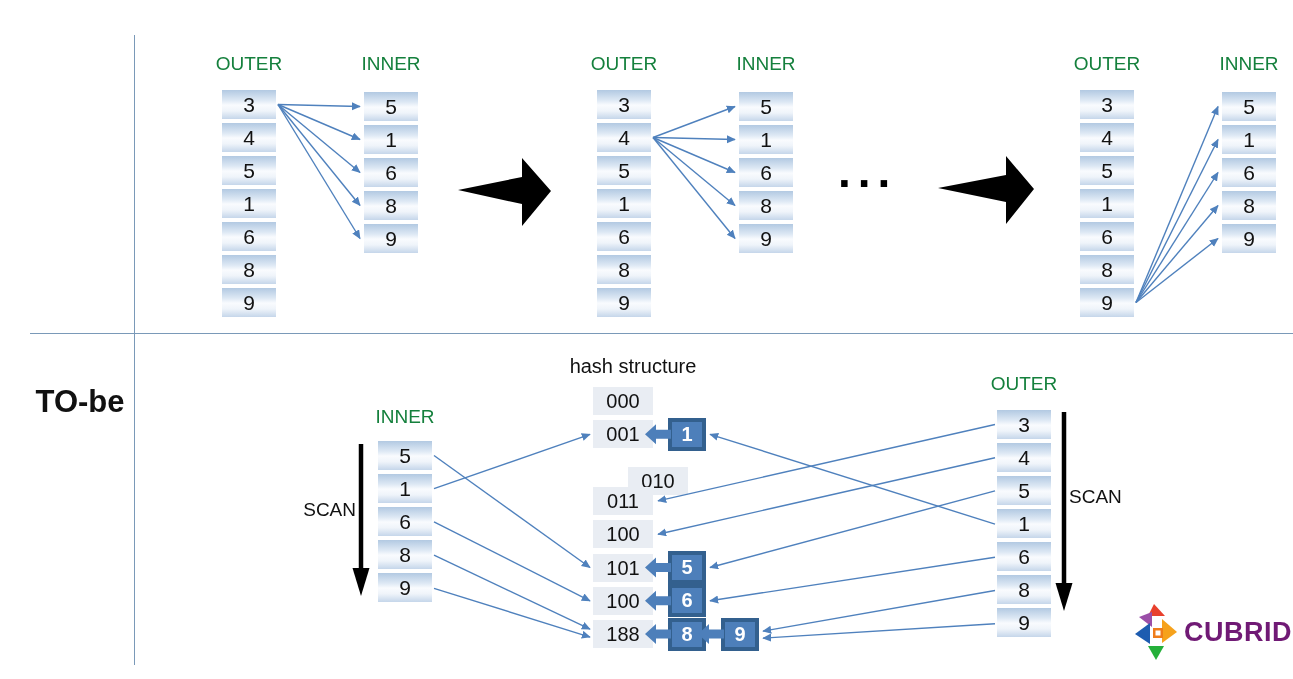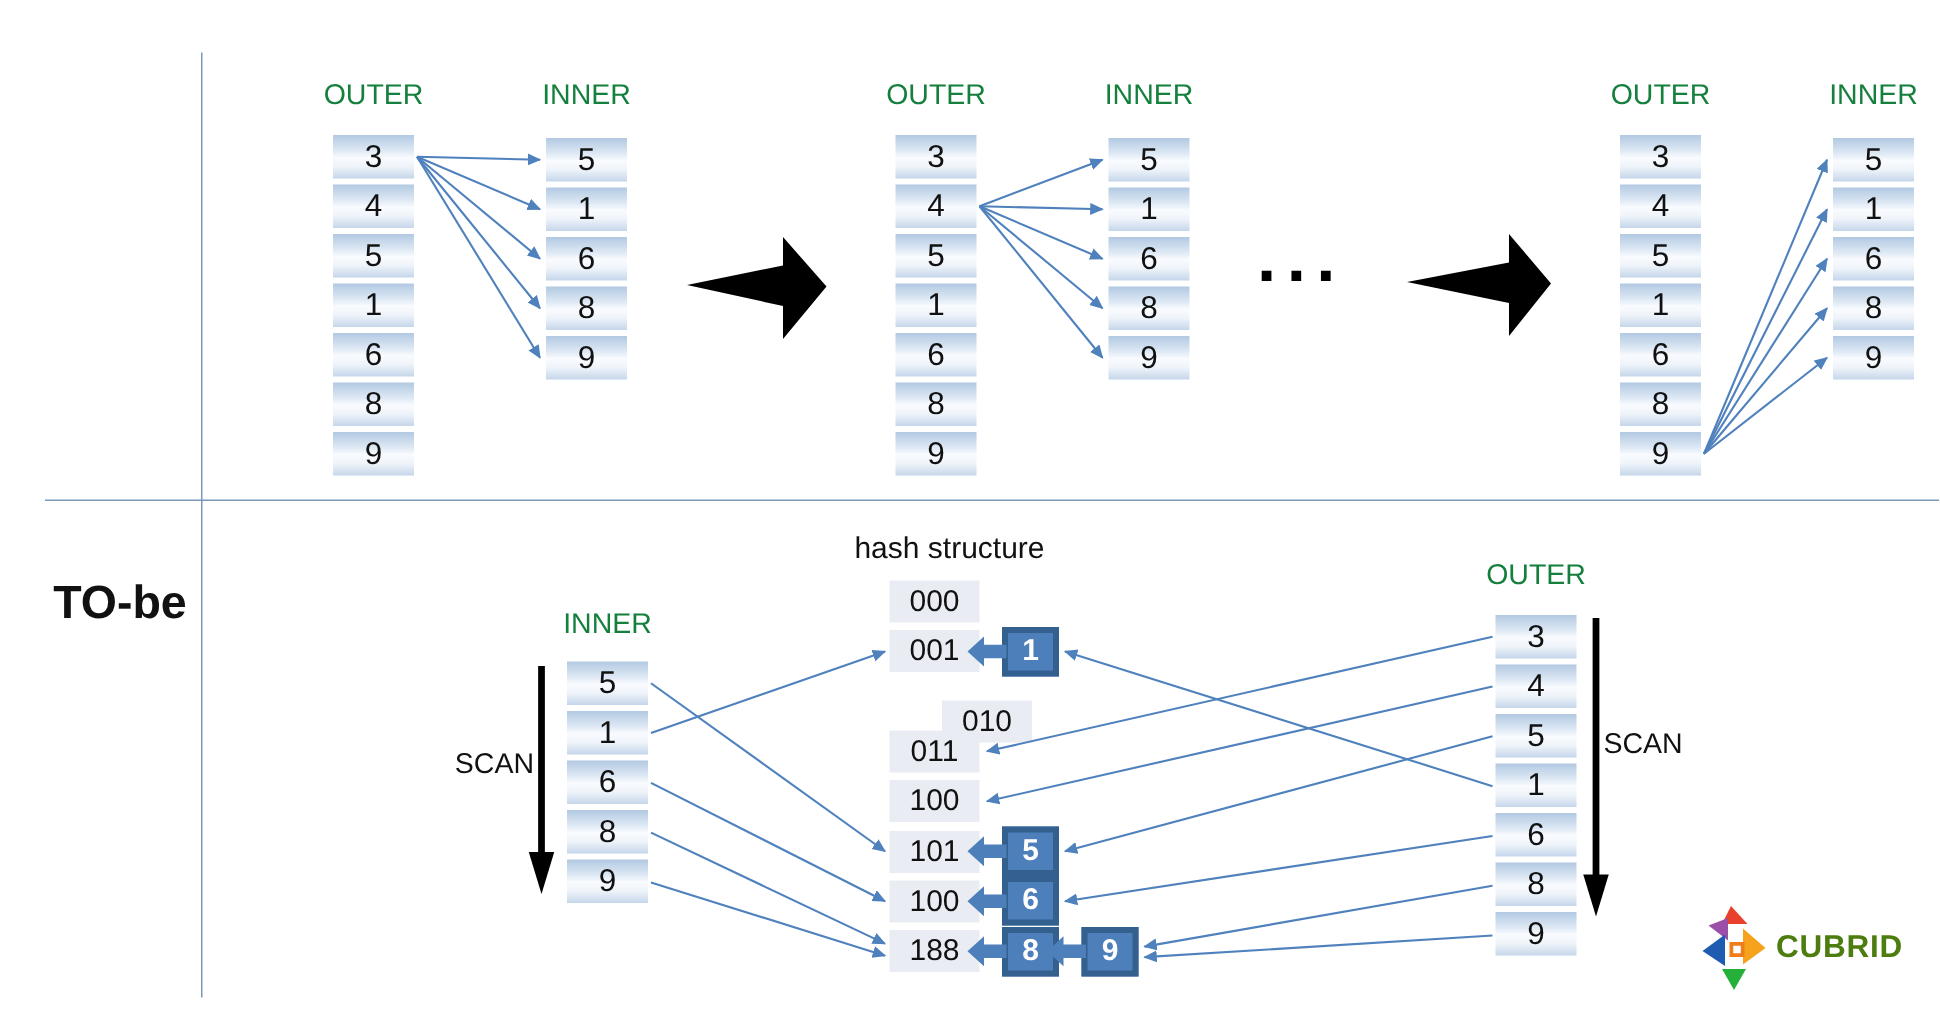--- a/index.html
+++ b/index.html
@@ -22,21 +22,21 @@
   }
   .chain-box{
     position:absolute;width:30px;height:25px;line-height:25px;text-align:center;
     background:#4d7fba;border:4px solid #33608e;color:#fff;font-size:20px;font-weight:700;
   }
   .hash-title{position:absolute;font-size:20px;text-align:center;width:170px;}
   .scan-label{position:absolute;font-size:19px;}
   .ellipsis{position:absolute;font-size:46px;font-weight:900;letter-spacing:7px;line-height:46px;color:#000;}
   #overlay{position:absolute;left:0;top:0;z-index:3;pointer-events:none;}
   #logo{position:absolute;left:1134px;top:603px;display:flex;align-items:center;z-index:2;}
-  #logo span{font-size:21px;font-weight:800;color:#4d7c0f;margin-left:6px;letter-spacing:0.5px;}
+  #logo span{font-size:27px;font-weight:800;color:#701a75;margin-left:6px;letter-spacing:0.5px;}
 </style>
 </head>
 <body>
 
 <div id="canvas">
 
   <div class="divline" style="left:134px;top:35px;width:1px;height:630px;"></div>
   <div class="divline" style="left:30px;top:333px;width:1263px;height:1px;"></div>
 
   <div class="section-label" style="left:20px;top:384px;">TO-be</div>

